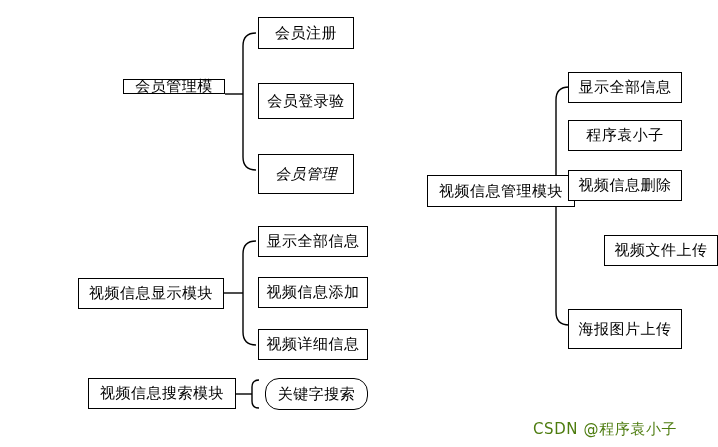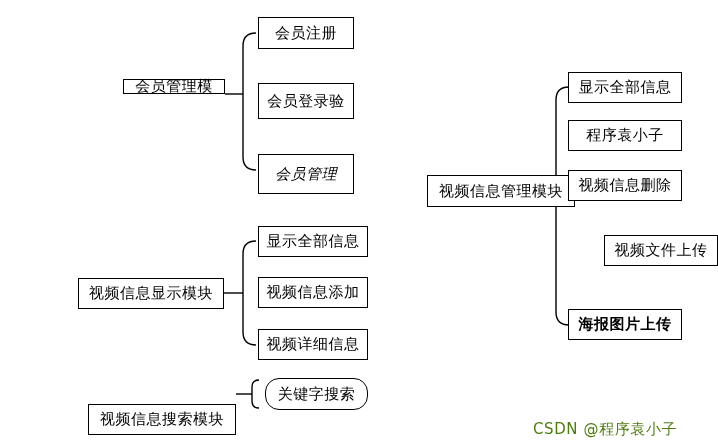--- a/index.html
+++ b/index.html
@@ -73,28 +73,28 @@
     <div class="node" style="left: 78px; top: 278px; width: 146px; height: 31px;">视频信息显示模块</div>
     <div class="node" style="left: 258px; top: 226px; width: 110px; height: 31px;">显示全部信息</div>
     <div class="node" style="left: 258px; top: 277px; width: 110px; height: 31px;">视频信息添加</div>
     <div class="node" style="left: 258px; top: 329px; width: 110px; height: 31px;">视频详细信息</div>
     <div class="connector" style="left: 0px; top: 0px; width: 718px; height: 447px;">
       <svg width="718" height="447">
         <path d="M 259 380 Q 252 380 252 387 L 252 401 Q 252 408 259 408" fill="none" stroke="#000000" stroke-width="1.4"></path>
         <line x1="236" y1="394" x2="252" y2="394" stroke="#000000" stroke-width="1.4"></line>
       </svg>
     </div>
-    <div class="node" style="left: 88px; top: 378px; width: 148px; height: 31px; margin-top: 26px;">视频信息搜索模块</div>
+    <div class="node" style="left: 88px; top: 378px; width: 148px; height: 31px;">视频信息搜索模块</div>
     <div class="node" style="left: 265px; top: 378px; width: 103px; height: 32px; border-radius: 14px;">关键字搜索</div>
     <div class="connector" style="left: 0px; top: 0px; width: 718px; height: 447px;">
       <svg width="718" height="447">
         <path d="M 569 87 Q 556 87 556 100 L 556 312 Q 556 325 569 325" fill="none" stroke="#000000" stroke-width="1.4"></path>
         <line x1="535" y1="191" x2="556" y2="191" stroke="#000000" stroke-width="1.4"></line>
       </svg>
     </div>
     <div class="node" style="left: 387px; top: 175px; width: 148px; height: 32px; margin-left: 40px;">视频信息管理模块</div>
     <div class="node" style="left: 568px; top: 72px; width: 114px; height: 31px;">显示全部信息</div>
     <div class="node" style="left: 568px; top: 120px; width: 114px; height: 31px;">程序袁小子</div>
     <div class="node" style="left: 568px; top: 170px; width: 114px; height: 31px; font-family: Liberation Serif, serif;">视频信息删除</div>
     <div class="node" style="left: 568px; top: 235px; width: 114px; height: 31px; margin-left: 36px;">视频文件上传</div>
-    <div class="node" style="left: 568px; top: 309px; width: 114px; height: 31px; font-weight: bold;">海报图片上传</div>
+    <div class="node" style="left: 568px; top: 309px; width: 114px; height: 40px;">海报图片上传</div>
     <div class="watermark" style="left: 533px; top: 420px; color: #4d7c0f;">CSDN @程序袁小子</div>
   </div>
 
 </body></html>

